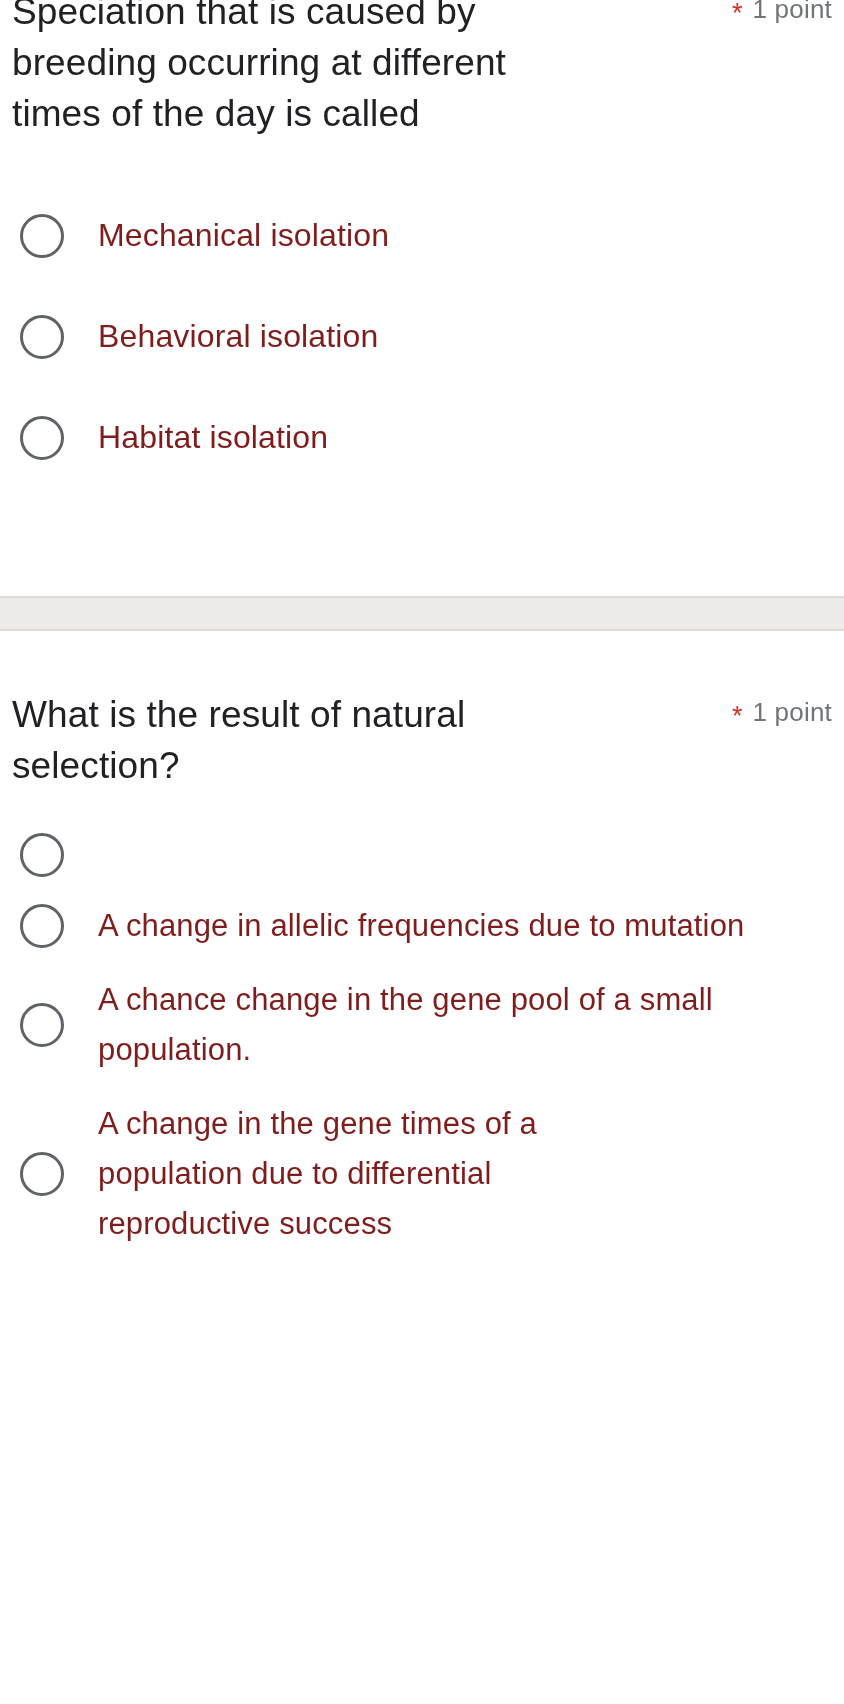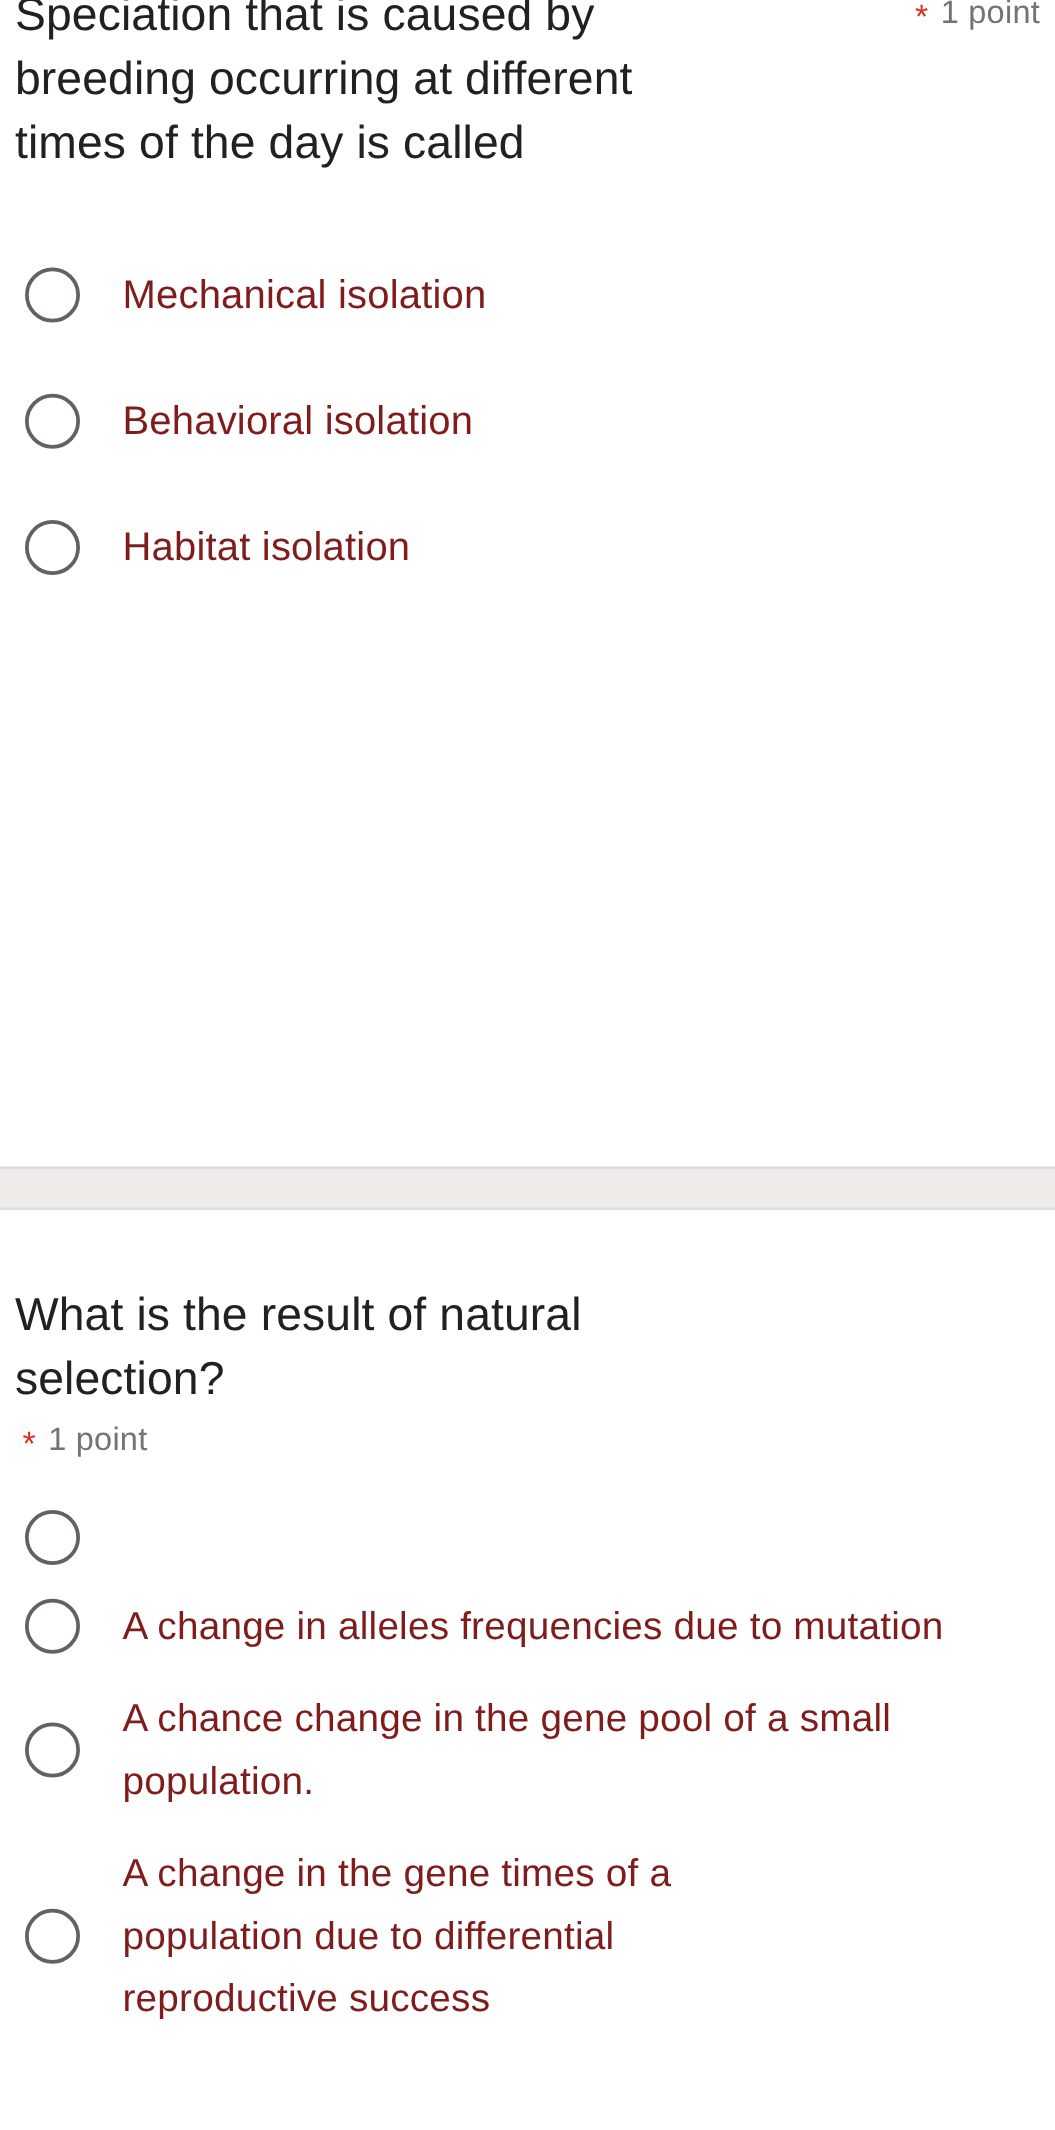--- a/index.html
+++ b/index.html
@@ -29,21 +29,21 @@
   .question-card {
     background: #ffffff;
     box-sizing: border-box;
     padding: 0 12px;
     position: relative;
   }
 
   .card-one {
     padding-top: 0;
     padding-bottom: 0;
-    height: 933px;
+    height: 596px;
   }
 
   .card-two {
     padding-top: 0;
     flex: 1 1 auto;
   }
 
   
   .question-head {
     display: flex;
@@ -184,35 +184,35 @@
       <div class="option-row">
         <span class="radio"></span>
         <span class="option-label">Habitat isolation</span>
       </div>
     </div>
   </div>
 
   <div class="section-gap"></div>
 
   <div class="question-card card-two">
-    <div class="question-head" style="margin-top:58px;flex-direction:column;">
+    <div class="question-head" style="margin-top:58px;">
       <div class="question-title">What is the result of natural selection?</div>
       <div class="points-wrap">
         <span class="required-asterisk">*</span>
         <span class="points-label">1 point</span>
       </div>
     </div>
 
     <div class="options-list" style="margin-top:30px;">
       <div class="option-row">
         <span class="radio"></span>
       </div>
       <div class="option-row">
         <span class="radio"></span>
-        <span class="option-label">A change in alleles frequencies due to mutation</span>
+        <span class="option-label">A change in allelic frequencies due to mutation</span>
       </div>
       <div class="option-row">
         <span class="radio"></span>
         <span class="option-label">A chance change in the gene pool of a small population.</span>
       </div>
       <div class="option-row">
         <span class="radio"></span>
         <span class="option-label" style="max-width:540px;">A change in the gene times of a population due to differential reproductive success</span>
       </div>
     </div>

